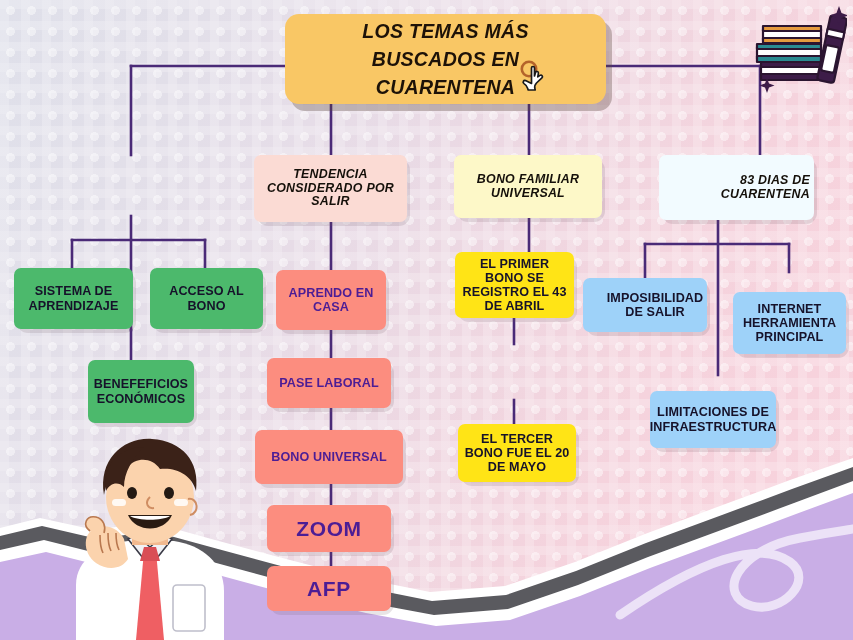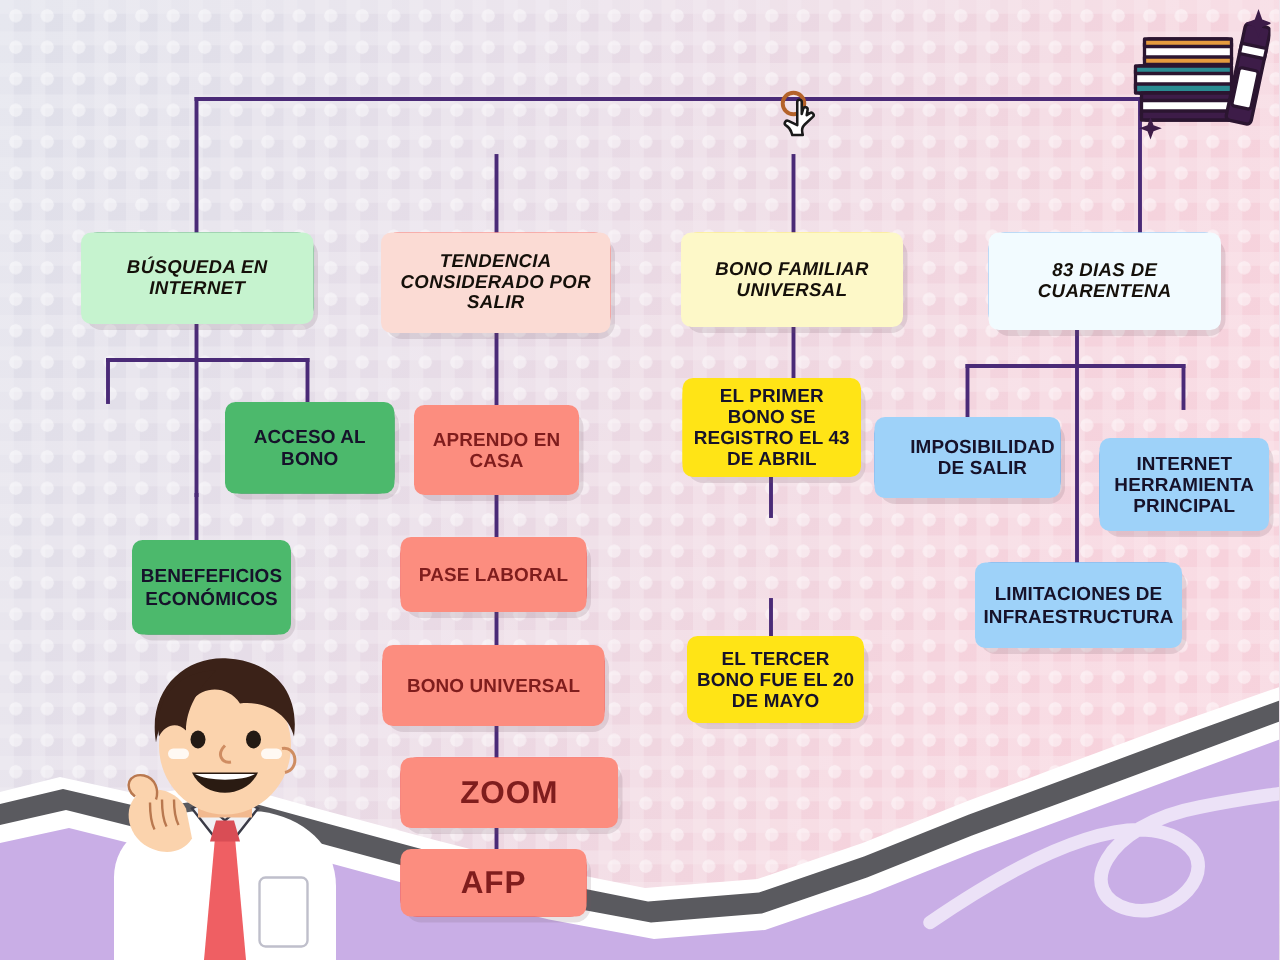--- a/index.html
+++ b/index.html
@@ -85,21 +85,21 @@
   .lvl2 .inner{
     font-style:italic; font-weight:bold;
     font-size:12.4px; letter-spacing:.25px;
     color:#15100a;
   }
   
   .lvl3 .inner{
     font-weight:bold; font-size:12.6px;
     letter-spacing:.1px; color:#16122a;
   }
-  .lvl3.red .inner{ color:#7f1d1d; }
+  .lvl3.red .inner{ color:#4c1d95; }
   .big .inner{ font-size:21px; letter-spacing:.6px; }
 
   .sh { box-shadow:3px 4px 0 rgba(110,90,100,.16); }
 
   
   #books { position:absolute; right:6px; top:2px; width:104px; height:92px; z-index:6;}
   #torn  { position:absolute; left:0; bottom:0; width:853px; height:230px; z-index:3; }
   #guy   { position:absolute; left:24px; bottom:0; width:230px; height:205px; z-index:8; }
 </style>
 </head>
@@ -143,77 +143,80 @@
       <path d="M514,318 L514,344"></path>
       <path d="M514,400 L514,424"></path>
 
       <path d="M718,220 L718,375"></path>
       <path d="M645,244 L789,244"></path>
       <path d="M645,244 L645,278"></path>
       <path d="M789,244 L789,272"></path>
     </g>
   </svg>
 
+  <div id="title-node" class="node">
+    <div class="inner">LOS TEMAS MÁS BUSCADOS EN CUARENTENA</div>
+  </div>
   <svg id="cursor-icon" viewBox="0 0 40 40">
     <circle cx="13" cy="11" r="7.2" fill="none" stroke="#b4632a" stroke-width="2.6"></circle>
     <path d="M15.5,10 C15.5,8 18.5,8 18.5,10 L18.5,18 L19.5,14.5 C20,12.7 22.8,13.4 22.4,15.3
              L21.8,18.8 L24,17.4 C25.6,16.4 27.4,18.6 25.9,19.9 L20.5,25 C19.2,26.3 18.4,28.6 18.9,30.6
              L19.2,32 L12.2,32 L11.6,30.2 C11,28.4 9.6,26.6 8,25.6 C6.2,24.4 7.6,21.8 9.6,22.6
              L15.5,25.4 Z" fill="#ffffff" stroke="#1a1a1a" stroke-width="1.7" stroke-linejoin="round"></path>
   </svg>
 
-  <div class="node lvl2 sh" style="left:54px;top:155px;width:155px;height:61px;background:#12833c;">
-    <div class="inner" style="background:#c6f3cf;">BÚSQUEDA EN INTERNET</div>
+  <div class="node lvl3 sh" style="left:14px;top:268px;width:119px;height:61px;background:#12833c;">
+    <div class="inner" style="background:#4cb96c;">SISTEMA DE APRENDIZAJE</div>
   </div>
   <div class="node lvl3 sh" style="left:150px;top:268px;width:113px;height:61px;background:#12833c;">
     <div class="inner" style="background:#4cb96c;">ACCESO AL BONO</div>
   </div>
   <div class="node lvl3 sh" style="left:88px;top:360px;width:106px;height:63px;background:#12833c;">
     <div class="inner" style="background:#4cb96c;">BENEFEFICIOS ECONÓMICOS</div>
   </div>
 
   <div class="node lvl2 sh" style="left:254px;top:155px;width:153px;height:67px;background:#f81d19;">
     <div class="inner" style="background:#fbdbd4;">TENDENCIA CONSIDERADO POR SALIR</div>
   </div>
   <div class="node lvl3 red sh" style="left:276px;top:270px;width:110px;height:60px;background:#f81d19;">
     <div class="inner" style="background:#fc8d7f;">APRENDO EN CASA</div>
   </div>
   <div class="node lvl3 red sh" style="left:267px;top:358px;width:124px;height:50px;background:#f81d19;">
     <div class="inner" style="background:#fc8d7f;">PASE LABORAL</div>
   </div>
   <div class="node lvl3 red sh" style="left:255px;top:430px;width:148px;height:54px;background:#f81d19;">
     <div class="inner" style="background:#fc8d7f;">BONO UNIVERSAL</div>
   </div>
-  <div class="node lvl3 red big sh" style="left:267px;top:505px;width:145px;height:47px;background:#f81d19;">
+  <div class="node lvl3 red big sh" style="left:267px;top:505px;width:124px;height:47px;background:#f81d19;">
     <div class="inner" style="background:#fc8d7f;">ZOOM</div>
   </div>
   <div class="node lvl3 red big sh" style="left:267px;top:566px;width:124px;height:45px;background:#f81d19;">
     <div class="inner" style="background:#fc8d7f;">AFP</div>
   </div>
 
   <div class="node lvl2 sh" style="left:454px;top:155px;width:148px;height:63px;background:#ffe416;">
     <div class="inner" style="background:#fdf8c8;">BONO FAMILIAR UNIVERSAL</div>
   </div>
   <div class="node lvl3 sh" style="left:455px;top:252px;width:119px;height:66px;background:#ffe416;">
     <div class="inner" style="background:#ffe416;">EL PRIMER BONO SE REGISTRO EL 43 DE ABRIL</div>
   </div>
   <div class="node lvl3 sh" style="left:458px;top:424px;width:118px;height:58px;background:#ffe416;">
     <div class="inner" style="background:#ffe416;">EL TERCER BONO FUE EL 20 DE MAYO</div>
   </div>
 
   <div class="node lvl2 sh" style="left:659px;top:155px;width:155px;height:65px;background:#1b8ef2;">
-    <div class="inner" style="background:#f2fbff;">83 DIAS DE CUARENTENA</div>
+    <div class="inner" style="background:#f2fbff;text-align:right;">83 DIAS DE CUARENTENA</div>
   </div>
   <div class="node lvl3 sh" style="left:583px;top:278px;width:124px;height:54px;background:#1b8ef2;">
     <div class="inner" style="background:#9ed2f9;padding-left:24px;">IMPOSIBILIDAD DE SALIR</div>
   </div>
   <div class="node lvl3 sh" style="left:733px;top:272px;width:113px;height:62px;background:#1b8ef2;margin-top:20px;">
     <div class="inner" style="background:#9ed2f9;">INTERNET HERRAMIENTA PRINCIPAL</div>
   </div>
-  <div class="node lvl3 sh" style="left:650px;top:375px;width:138px;height:57px;background:#1b8ef2;">
+  <div class="node lvl3 sh" style="left:650px;top:391px;width:126px;height:57px;background:#1b8ef2;">
     <div class="inner" style="background:#9ed2f9;">LIMITACIONES DE INFRAESTRUCTURA</div>
   </div>
 
   <svg id="books" viewBox="0 0 104 92">
     <g stroke="#2b1530" stroke-width="2.2" stroke-linejoin="round">
       <rect x="20" y="24" width="58" height="17" rx="3" fill="#ffffff"></rect>
       <path d="M20,24 h58 v5 h-58 z" fill="#e59b3e"></path>
       <path d="M20,36 h58 v5 h-58 z" fill="#e59b3e"></path>
       <rect x="14" y="42" width="64" height="18" rx="3" fill="#ffffff"></rect>
       <path d="M14,42 h64 v5 h-64 z" fill="#2a8b92"></path>

